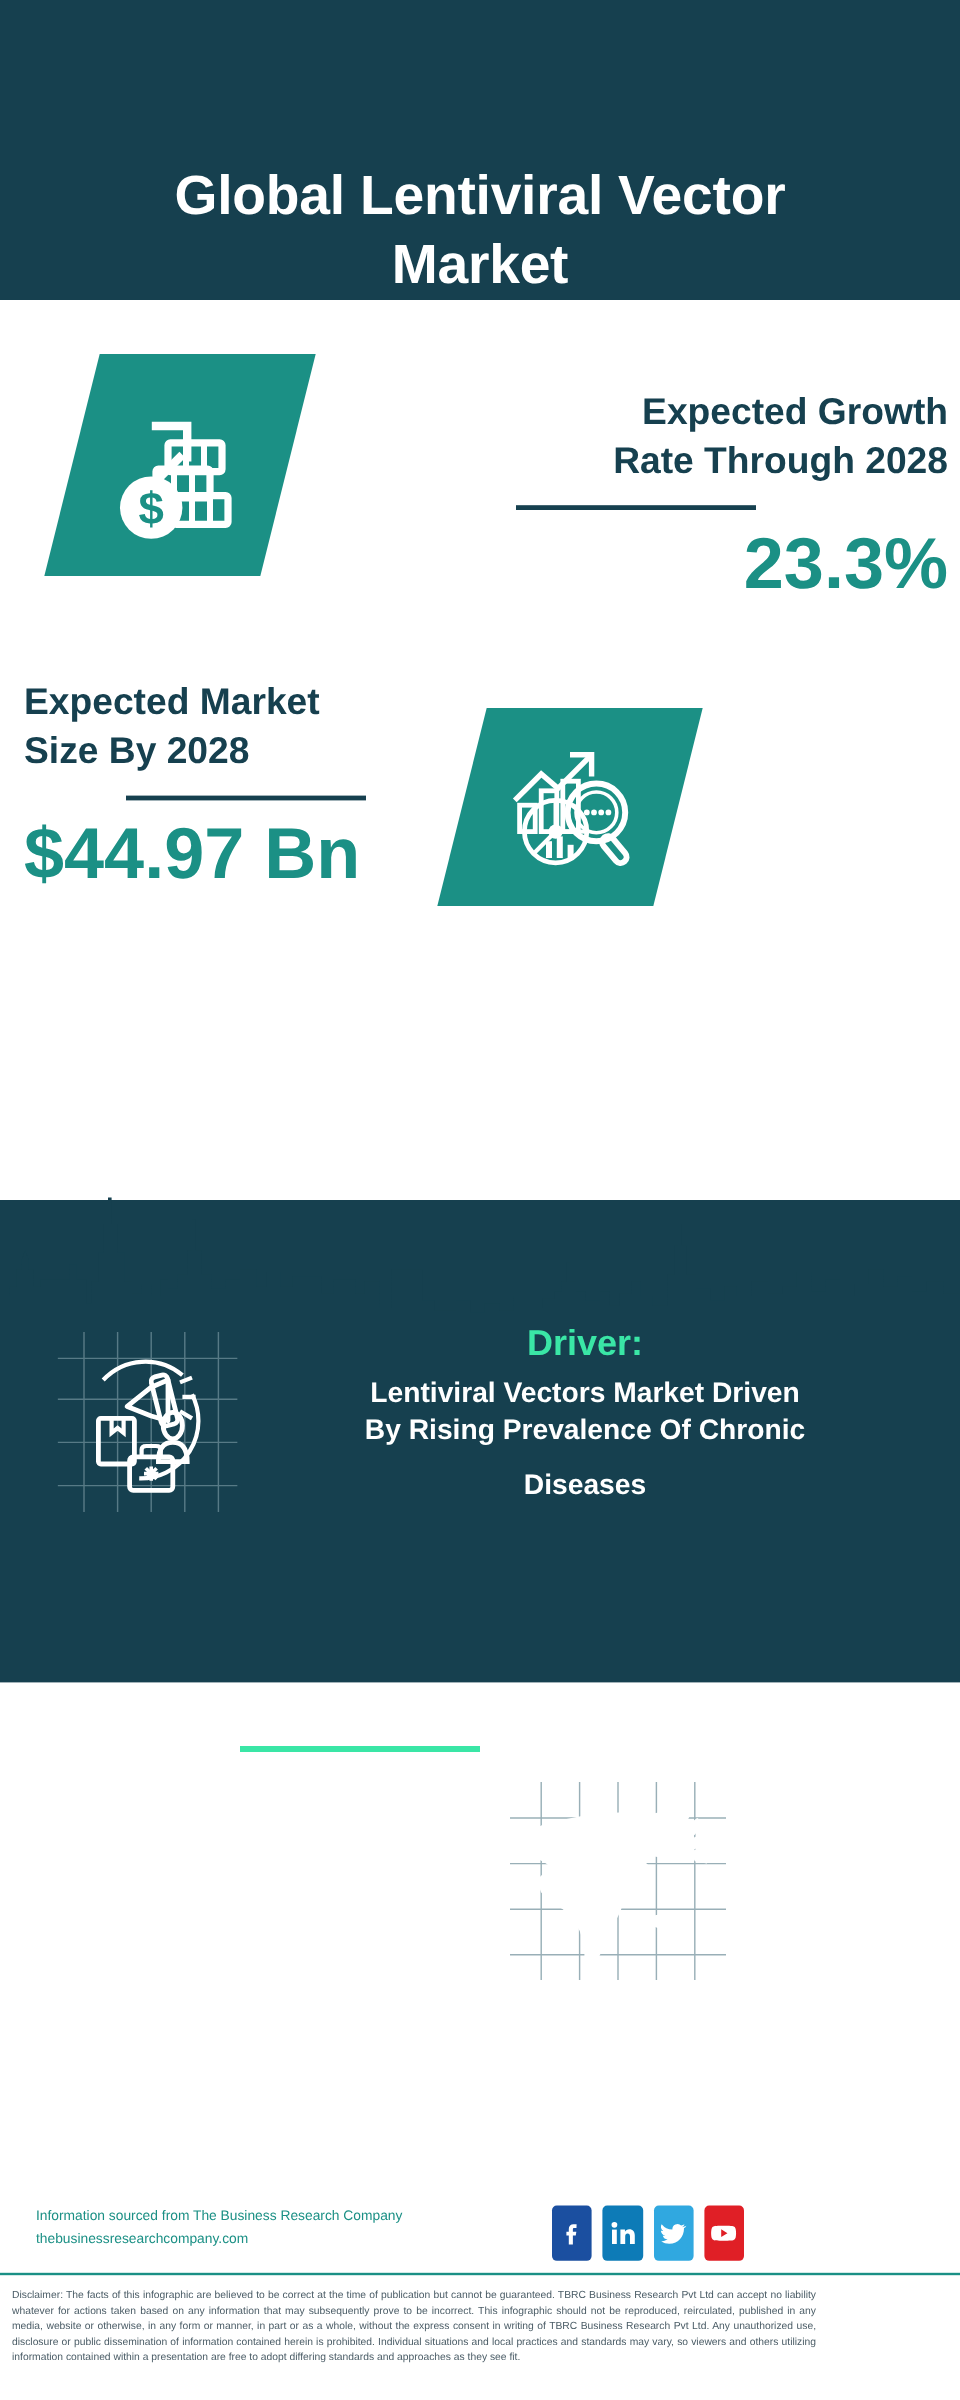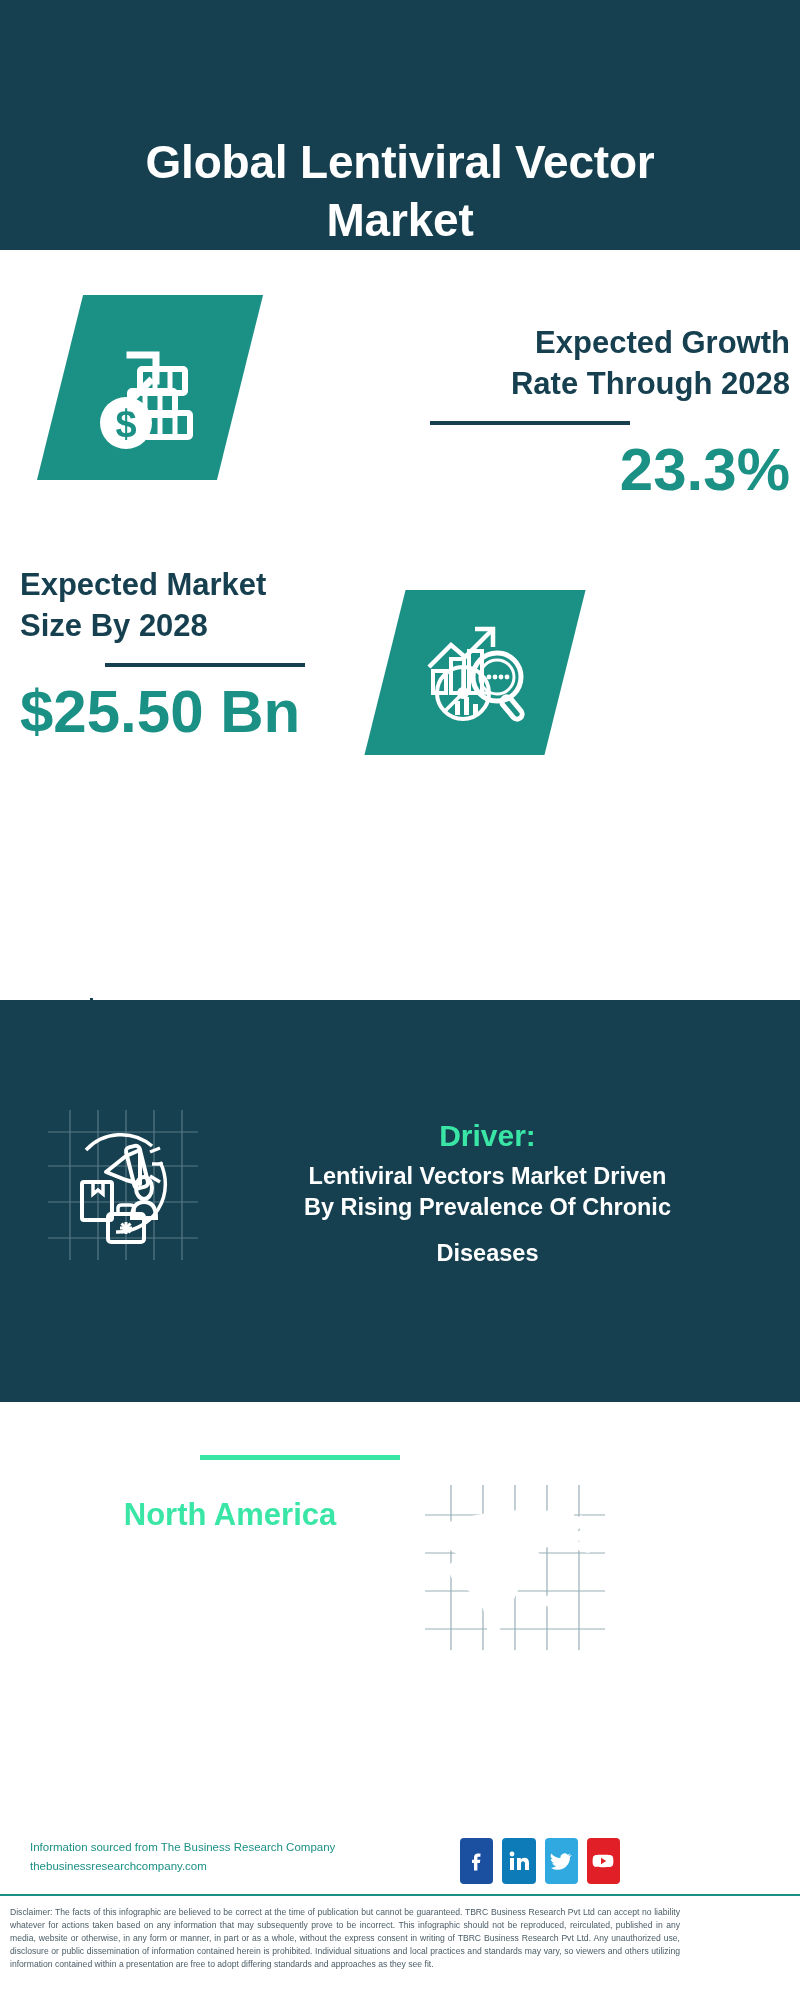--- a/index.html
+++ b/index.html
@@ -73,21 +73,21 @@
   }
 
   
   .driver-row {
     position:absolute; left:0; top:1100px; width:800px; height:190px;
   }
   .driver-icon {
     position:absolute; left:48px; top:10px; width:150px; height:150px;
   }
   .driver-text {
-    position:absolute; left:215px; top:16px; width:545px; text-align:center;
+    position:absolute; left:215px; top:0px; width:545px; text-align:center;
   }
   .driver-head {
     color:#3AE6A6; font-size:30px; font-weight:bold; line-height:1.3;
   }
   .driver-body {
     color:#ffffff; font-size:23.5px; font-weight:bold; line-height:1.32; margin-top:6px;
   }
 
   .mint-rule {
     position:absolute; left:200px; top:1455px; width:200px; height:5px;
@@ -178,21 +178,21 @@
     <div class="stat-label">Expected Growth</div>
     <div class="stat-label">Rate Through 2028</div>
     <div class="stat-rule"></div>
     <div class="stat-value">23.3%</div>
   </div>
 
   <div class="size-block">
     <div class="stat-label">Expected Market</div>
     <div class="stat-label">Size By 2028</div>
     <div class="stat-rule"></div>
-    <div class="stat-value">$25.50 Bn</div>
+    <div class="stat-value">$44.97 Bn</div>
   </div>
 
   <div class="para para-size">
     <svg width="120" height="115" viewBox="0 0 120 115">
 
       <path d="M14 52 L36 30 L50 42 L76 16" stroke="#fff" stroke-width="4.5" fill="none"></path>
       <path d="M60 14 L78 14 L78 32" stroke="#fff" stroke-width="4.5" fill="none"></path>
 
       <rect x="18" y="56" width="13" height="22" fill="none" stroke="#fff" stroke-width="4"></rect>
       <rect x="36" y="44" width="13" height="34" fill="none" stroke="#fff" stroke-width="4"></rect>
@@ -265,25 +265,20 @@
       <div class="driver-head">Driver:</div>
       <div class="driver-body">Lentiviral Vectors Market Driven</div>
       <div class="driver-body" style="margin-top:0">By Rising Prevalence Of Chronic</div>
       <div class="driver-body" style="margin-top:15px">Diseases</div>
     </div>
   </div>
 
   <div class="mint-rule"></div>
 
   <div class="region-row">
-    <div class="region-text">
-      <div class="region-name">North America</div>
-      <div class="region-sub">is the largest region</div>
-      <div class="region-sub">in the market</div>
-    </div>
     <svg class="region-map" viewBox="0 0 180 165">
       <g stroke="#6E8E99" stroke-width="1.2" opacity="0.7">
         <line x1="26" y1="0" x2="26" y2="165"></line>
         <line x1="58" y1="0" x2="58" y2="165"></line>
         <line x1="90" y1="0" x2="90" y2="165"></line>
         <line x1="122" y1="0" x2="122" y2="165"></line>
         <line x1="154" y1="0" x2="154" y2="165"></line>
         <line x1="0" y1="30" x2="180" y2="30"></line>
         <line x1="0" y1="68" x2="180" y2="68"></line>
         <line x1="0" y1="106" x2="180" y2="106"></line>

